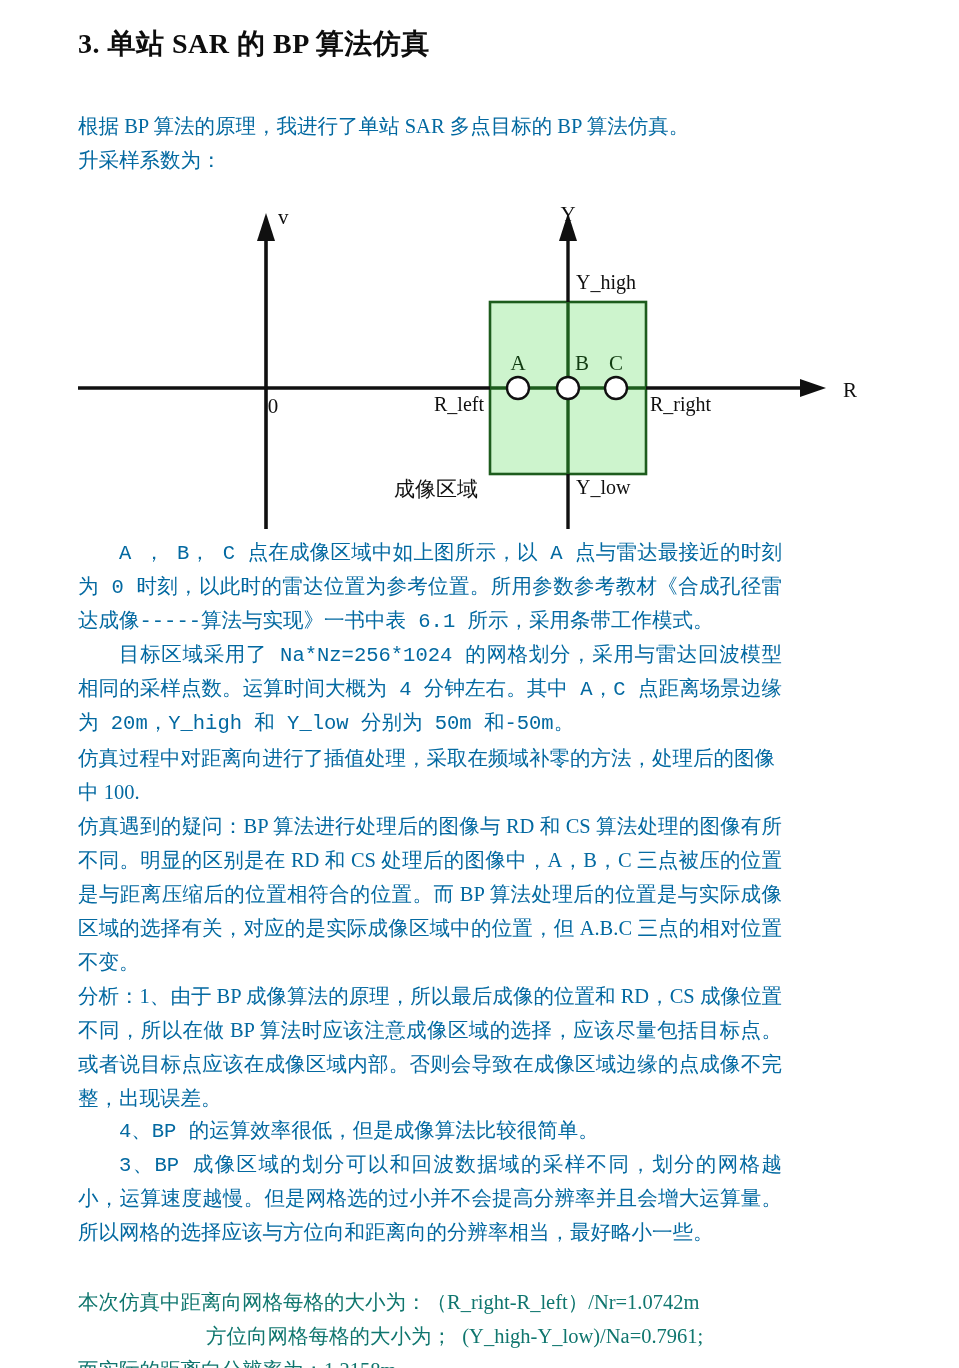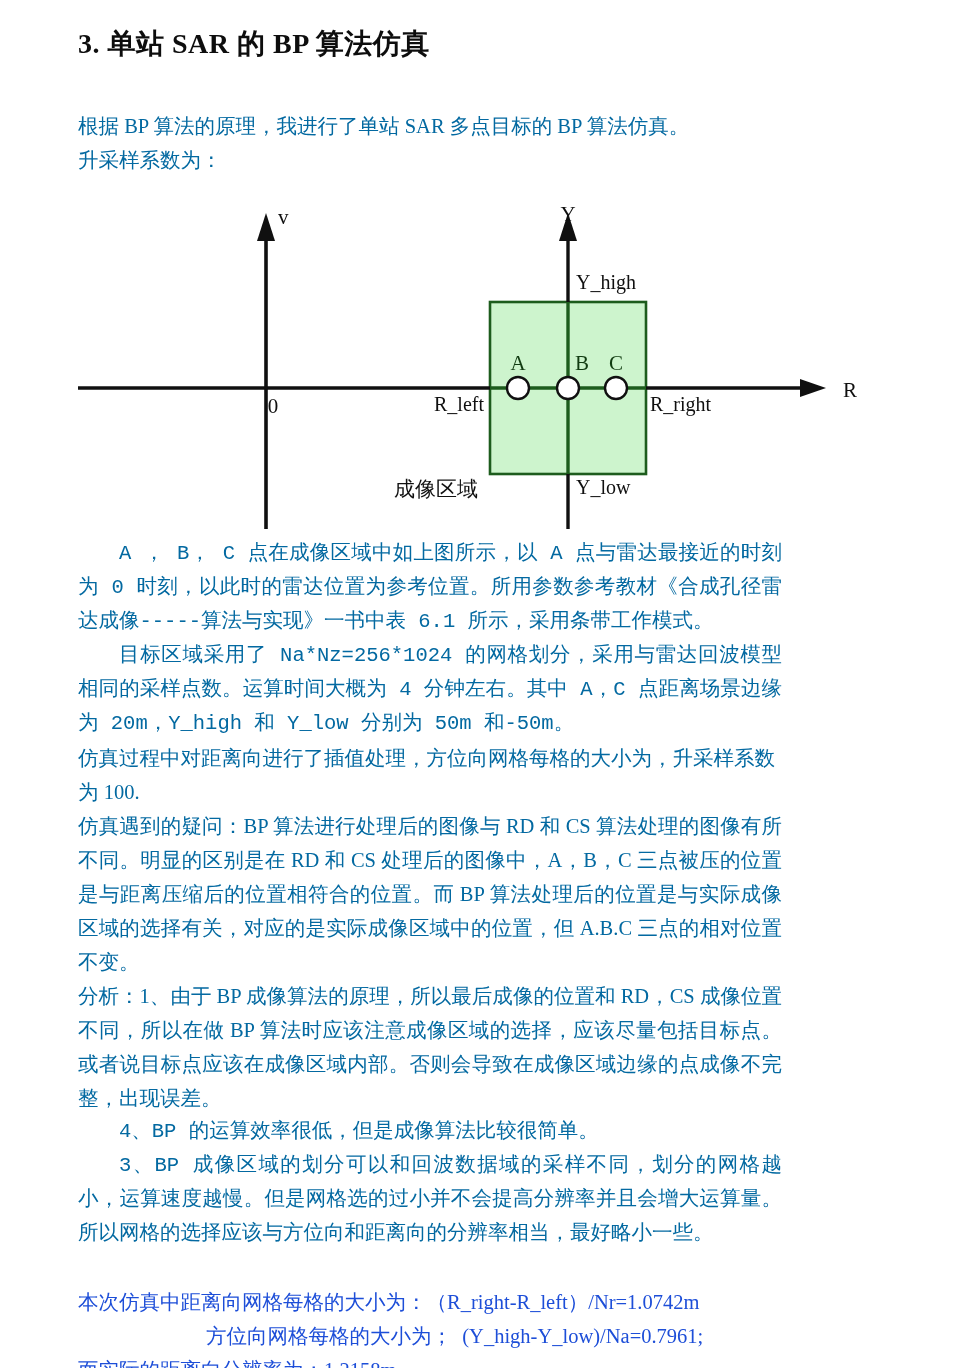--- a/index.html
+++ b/index.html
@@ -48,21 +48,21 @@
   .para.indent     { text-indent: 2em; font-family: Liberation Mono, monospace; }
   .para.tight      { text-align: left; }
   .gap-md { height: 16px; }
   .gap-lg { height: 34px; }
 
   .formula-line {
     font-size: 20.5px;
     line-height: 34px;
     margin: 0;
     white-space: pre-wrap;
-    color: #1d4ed8;
+    color: #0f766e;
   }
   .formula-line.ind-1 { padding-left: 128px; }
   .formula-line.ind-2 { padding-left: 28px; }
 
   
   .figure-wrap {
     position: relative;
     width: 899px;
     height: 330px;
     margin: 22px 0 8px 0;
@@ -141,21 +141,21 @@
       <text class="fig-label-sm" x="406" y="212" text-anchor="end">R_left</text>
       <text class="fig-label-sm" x="572" y="212" text-anchor="start">R_right</text>
       <text class="fig-label-cjk" x="400" y="297" text-anchor="end">成像区域</text>
     </svg>
   </div>
 
   <p class="para indent">A ， B， C 点在成像区域中如上图所示，以 A 点与雷达最接近的时刻为 0 时刻，以此时的雷达位置为参考位置。所用参数参考教材《合成孔径雷达成像-----算法与实现》一书中表 6.1 所示，采用条带工作模式。</p>
 
   <p class="para indent">目标区域采用了 Na*Nz=256*1024 的网格划分，采用与雷达回波模型相同的采样点数。运算时间大概为 4 分钟左右。其中 A，C 点距离场景边缘为 20m，Y_high 和 Y_low 分别为 50m 和-50m。</p>
 
-  <p class="para tight">仿真过程中对距离向进行了插值处理，方位向网格每格的大小为，升采样系数为 100.</p>
+  <p class="para tight">仿真过程中对距离向进行了插值处理，采取在频域补零的方法，处理后的图像中 100.</p>
 
   <p class="para">仿真遇到的疑问：BP 算法进行处理后的图像与 RD 和 CS 算法处理的图像有所不同。明显的区别是在 RD 和 CS 处理后的图像中，A，B，C 三点被压的位置是与距离压缩后的位置相符合的位置。而 BP 算法处理后的位置是与实际成像区域的选择有关，对应的是实际成像区域中的位置，但 A.B.C 三点的相对位置不变。</p>
 
   <p class="para">分析：1、由于 BP 成像算法的原理，所以最后成像的位置和 RD，CS 成像位置不同，所以在做 BP 算法时应该注意成像区域的选择，应该尽量包括目标点。或者说目标点应该在成像区域内部。否则会导致在成像区域边缘的点成像不完整，出现误差。</p>
 
   <p class="para indent">4、BP 的运算效率很低，但是成像算法比较很简单。</p>
 
   <p class="para indent">3、BP 成像区域的划分可以和回波数据域的采样不同，划分的网格越小，运算速度越慢。但是网格选的过小并不会提高分辨率并且会增大运算量。所以网格的选择应该与方位向和距离向的分辨率相当，最好略小一些。</p>
 
   <div class="gap-lg"></div>

